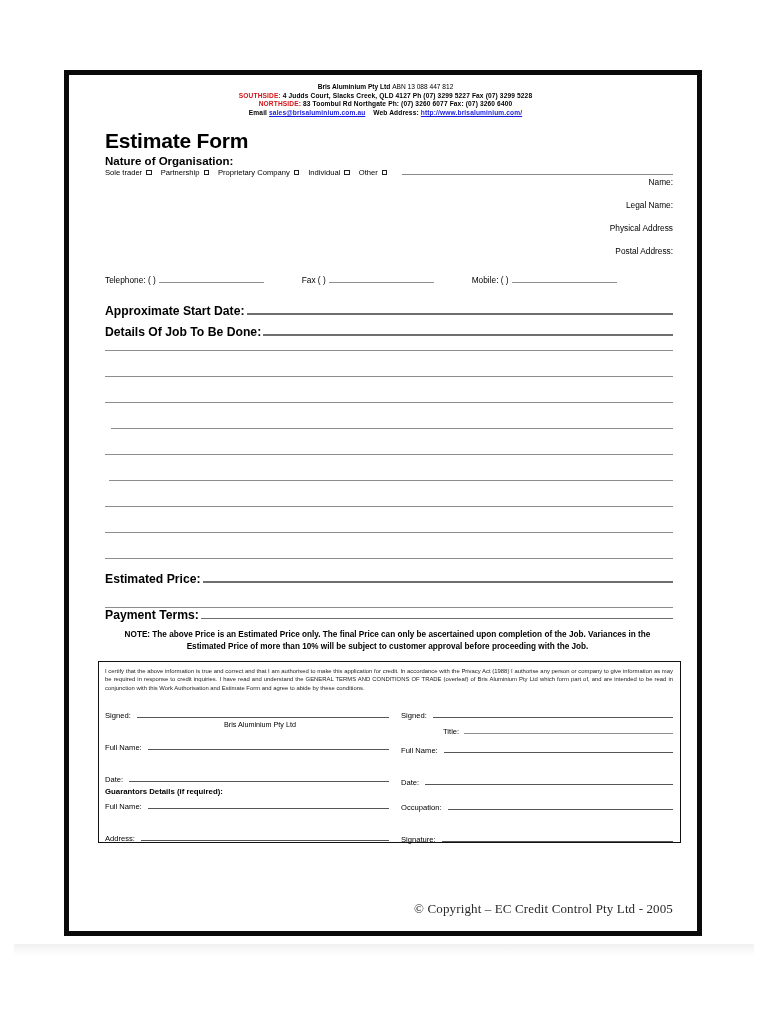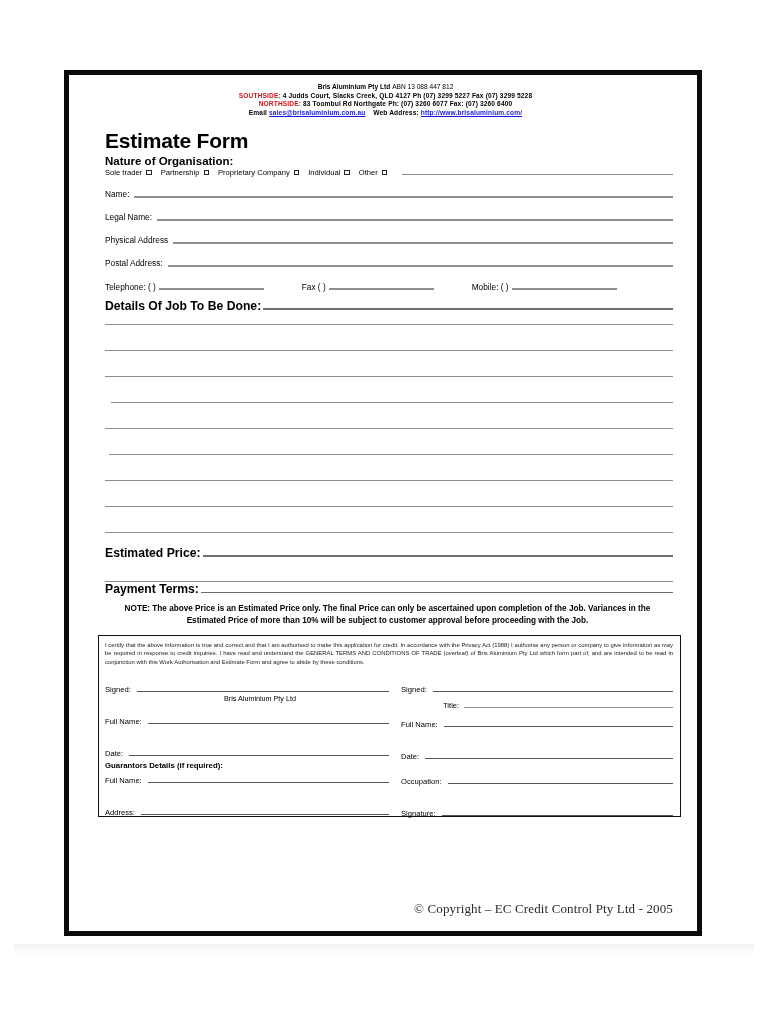--- a/index.html
+++ b/index.html
@@ -123,37 +123,38 @@
     min-width: 60px;
   }
 
   
   .field-row {
     display: flex;
     align-items: flex-end;
     margin: 0 0 0 7px;
     height: 23px;
     font-size: 8.3px;
+    flex-direction: column;
   }
   .field-row .flabel {
     white-space: nowrap;
     padding-bottom: 1px;
   }
   .rule {
     height: 1.4px;
     background: #8f8f8f;
     flex: 1;
     margin-left: 5px;
     margin-bottom: 2px;
   }
 
   
   .contact-row {
     display: flex;
-    align-items: flex-end;
+    align-items: center;
     margin: 0 0 0 7px;
     height: 23px;
     font-size: 8.3px;
   }
   .contact-cell {
     display: flex;
     align-items: flex-end;
     white-space: nowrap;
   }
   .contact-cell .rule {
@@ -350,20 +351,24 @@
           <span class="flabel">Fax  (    )</span>
           <span class="rule"></span>
         </span>
         <span class="spacer-sm"></span>
         <span class="contact-cell">
           <span class="flabel">Mobile:  (    )</span>
           <span class="rule"></span>
         </span>
       </div>
 
+      <div class="big-field">
+        <span>Approximate Start Date:</span>
+        <span class="rule"></span>
+      </div>
       <div class="big-field tight">
         <span>Details Of Job To Be Done:</span>
         <span class="rule"></span>
       </div>
 
       <div class="blank-lines">
         <div class="bline"></div>
         <div class="bline"></div>
         <div class="bline"></div>
         <div class="bline indent1"></div>

